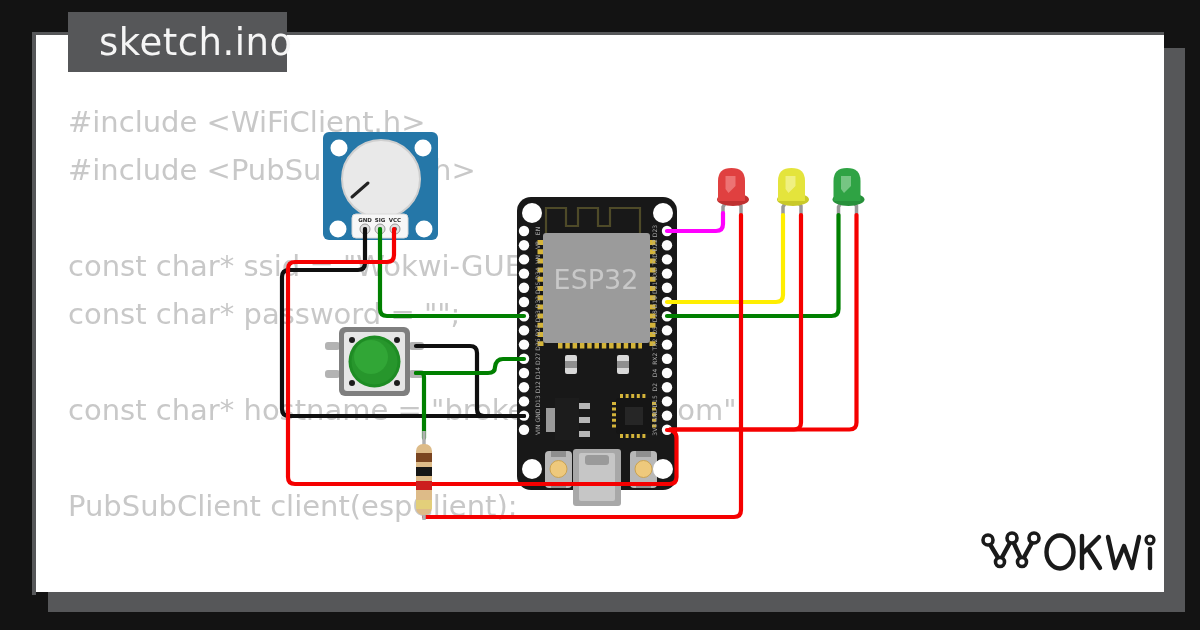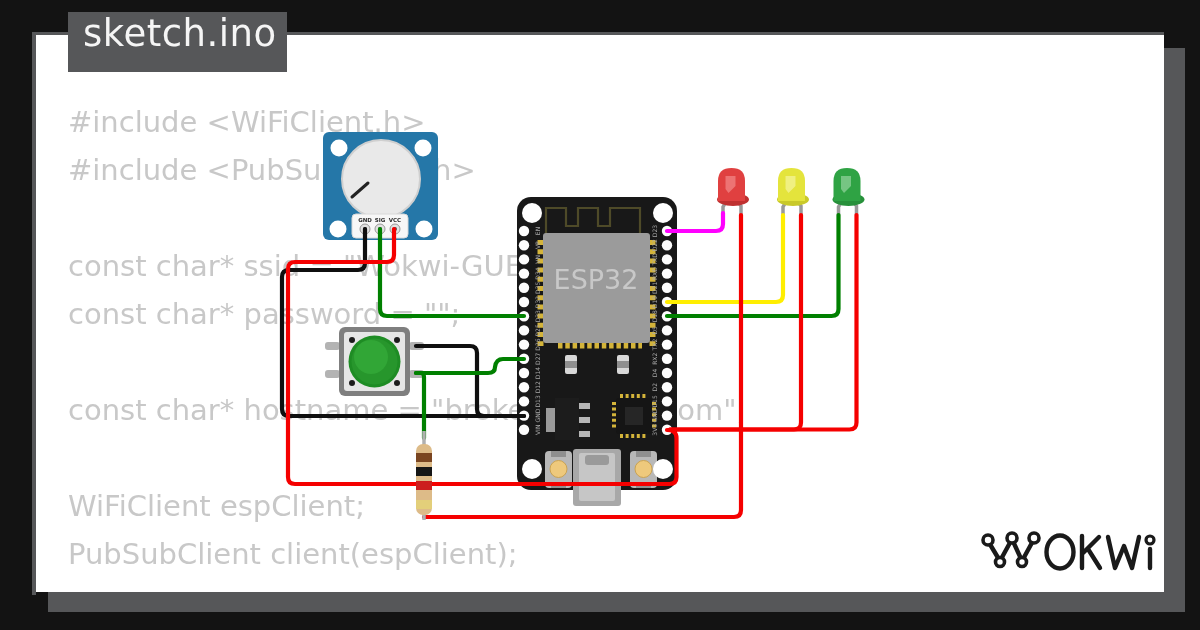--- a/index.html
+++ b/index.html
@@ -3,21 +3,21 @@
 <meta charset="utf-8">
 <style>
   html,body{margin:0;padding:0;width:1200px;height:630px;overflow:hidden;
     background:var(--frame-bg,#131313);font-family:"DejaVu Sans",sans-serif;}
   .abs{position:absolute;}
   #shadow{left:48px;top:48px;width:1137px;height:564px;background:var(--frame-gray,#565759);}
   #border-left{left:32px;top:32px;width:4px;height:563px;background:var(--frame-gray,#565759);}
   #border-top{left:32px;top:32px;width:1132px;height:3px;background:var(--frame-gray,#565759);}
   #canvas{left:36px;top:35px;width:1128px;height:557px;background:var(--canvas,#ffffff);overflow:hidden;}
   #tab{left:68px;top:12px;width:219px;height:60px;background:var(--frame-gray,#565759);
-       display:flex;align-items:flex-start;padding-left:15px;box-sizing:border-box;z-index:9;}
+       display:flex;align-items:center;padding-left:31px;box-sizing:border-box;z-index:9;}
   #tab span{font-size:37px;color:#f5f5f5;letter-spacing:.5px;}
   #code{left:32px;top:63px;z-index:1;}
   .code-line{height:48px;line-height:48px;font-size:29px;color:var(--code-text,#c8c8c8);white-space:pre;}
   #circuit{left:0;top:0;z-index:2;}
   .wire{fill:none;stroke-width:4.2;stroke-linecap:round;}
   .wire.black{stroke:var(--wire-black,#0f0f0f);}
   .wire.green{stroke:var(--wire-green,#008000);}
   .wire.yellow{stroke:var(--wire-yellow,#ffff00);}
   .wire.magenta{stroke:var(--wire-magenta,#ff00ff);}
   .wire.red{stroke:var(--wire-red,#f50000);}
@@ -37,21 +37,20 @@
   <div id="code" class="abs">
 
       <div class="code-line">#include &lt;WiFiClient.h&gt;</div>
       <div class="code-line">#include &lt;PubSubClient.h&gt;</div>
       <div class="code-line"></div>
       <div class="code-line">const char* ssid = "Wokwi-GUEST";</div>
       <div class="code-line">const char* password = "";</div>
       <div class="code-line"></div>
       <div class="code-line">const char* hostname = "broker.hivemq.com";</div>
       <div class="code-line"></div>
-      <div class="code-line">WiFiClient espClient;</div>
       <div class="code-line">PubSubClient client(espClient);</div>
     </div>
 
   <svg id="circuit" class="abs" width="1128" height="557" viewBox="36 35 1128 557" xmlns="http://www.w3.org/2000/svg">
 
     <g>
       <rect x="323" y="132" width="115" height="108" rx="6" fill="#2577a8"></rect>
       <circle cx="339" cy="148" r="8.5" fill="#fff"></circle>
       <circle cx="423" cy="148" r="8.5" fill="#fff"></circle>
       <circle cx="338" cy="229" r="8.5" fill="#fff"></circle>

